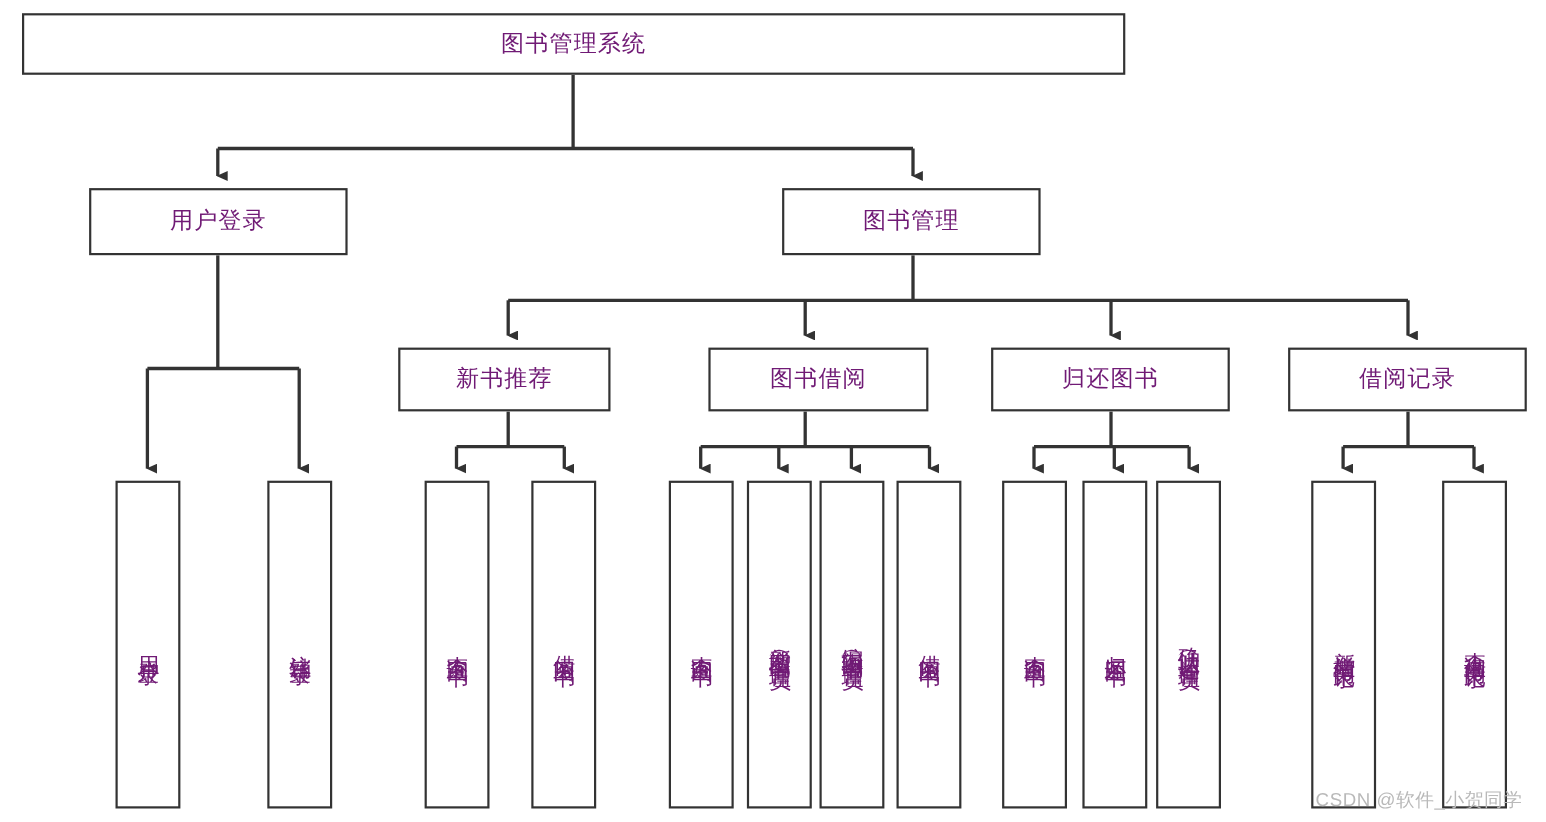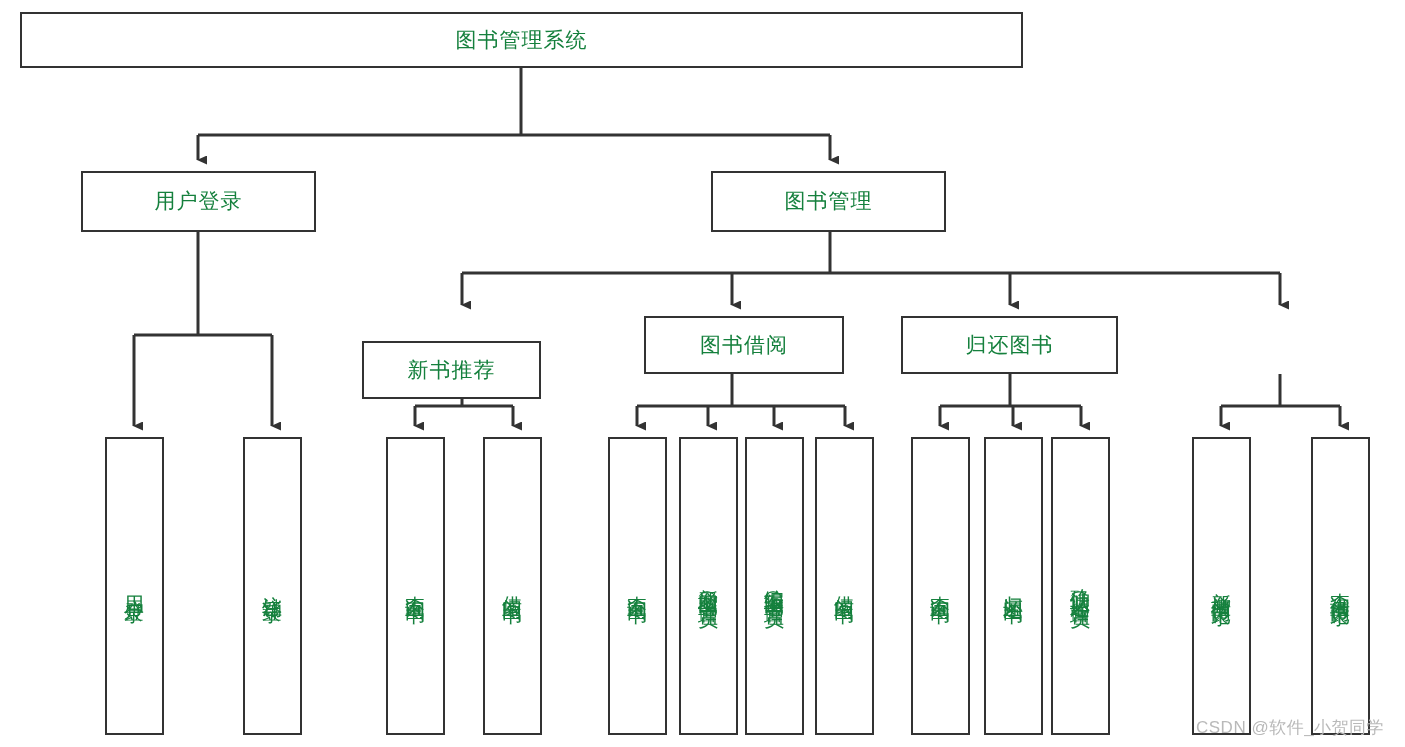--- a/index.html
+++ b/index.html
@@ -32,21 +32,21 @@
     border: 2px solid #333333;
     display: flex;
     align-items: center;
     justify-content: center;
     color: #3c3c3c;
   }
   .node .label {
     display: block;
     text-align: center;
     line-height: 1.18;
-    color: #15803d;
+    color: #701a75;
   }
   .node.horiz .label {
     font-size: 21px;
     letter-spacing: 1px;
     white-space: nowrap;
   }
   .node.vert {
     align-items: center;
     justify-content: center;
   }
@@ -138,29 +138,32 @@
     <span class="label">图书管理系统</span>
   </div>
 
   <div class="node horiz" style="left: 81px; top: 171px; width: 235px; height: 61px; border-color: rgb(51, 51, 51); background: rgb(255, 255, 255); color: rgb(60, 60, 60);">
     <span class="label">用户登录</span>
   </div>
   <div class="node horiz" style="left: 711px; top: 171px; width: 235px; height: 61px; border-color: rgb(51, 51, 51); background: rgb(255, 255, 255); color: rgb(60, 60, 60);">
     <span class="label">图书管理</span>
   </div>
 
-  <div class="node horiz" style="left: 362px; top: 316px; width: 179px; height: 58px; border-color: rgb(51, 51, 51); background: rgb(255, 255, 255); color: rgb(60, 60, 60); margin-top: 25px;">
+  <div class="node horiz" style="left: 362px; top: 316px; width: 193px; height: 58px; border-color: rgb(51, 51, 51); background: rgb(255, 255, 255); color: rgb(60, 60, 60);">
     <span class="label">新书推荐</span>
   </div>
   <div class="node horiz" style="left: 644px; top: 316px; width: 200px; height: 58px; border-color: rgb(51, 51, 51); background: rgb(255, 255, 255); color: rgb(60, 60, 60);">
     <span class="label">图书借阅</span>
   </div>
   <div class="node horiz" style="left: 901px; top: 316px; width: 217px; height: 58px; border-color: rgb(51, 51, 51); background: rgb(255, 255, 255); color: rgb(60, 60, 60);">
     <span class="label">归还图书</span>
   </div>
+  <div class="node horiz" style="left: 1171px; top: 316px; width: 217px; height: 58px; border-color: rgb(51, 51, 51); background: rgb(255, 255, 255); color: rgb(60, 60, 60);">
+    <span class="label">借阅记录</span>
+  </div>
 
   <div class="node vert" style="left: 105px; top: 437px; width: 59px; height: 298px; border-color: rgb(51, 51, 51); background: rgb(255, 255, 255); color: rgb(60, 60, 60);">
     <span class="label">用户登录</span>
   </div>
   <div class="node vert" style="left: 243px; top: 437px; width: 59px; height: 298px; border-color: rgb(51, 51, 51); background: rgb(255, 255, 255); color: rgb(60, 60, 60);">
     <span class="label">注销登录</span>
   </div>
   <div class="node vert" style="left: 386px; top: 437px; width: 59px; height: 298px; border-color: rgb(51, 51, 51); background: rgb(255, 255, 255); color: rgb(60, 60, 60);">
     <span class="label">查询图书</span>
   </div>

